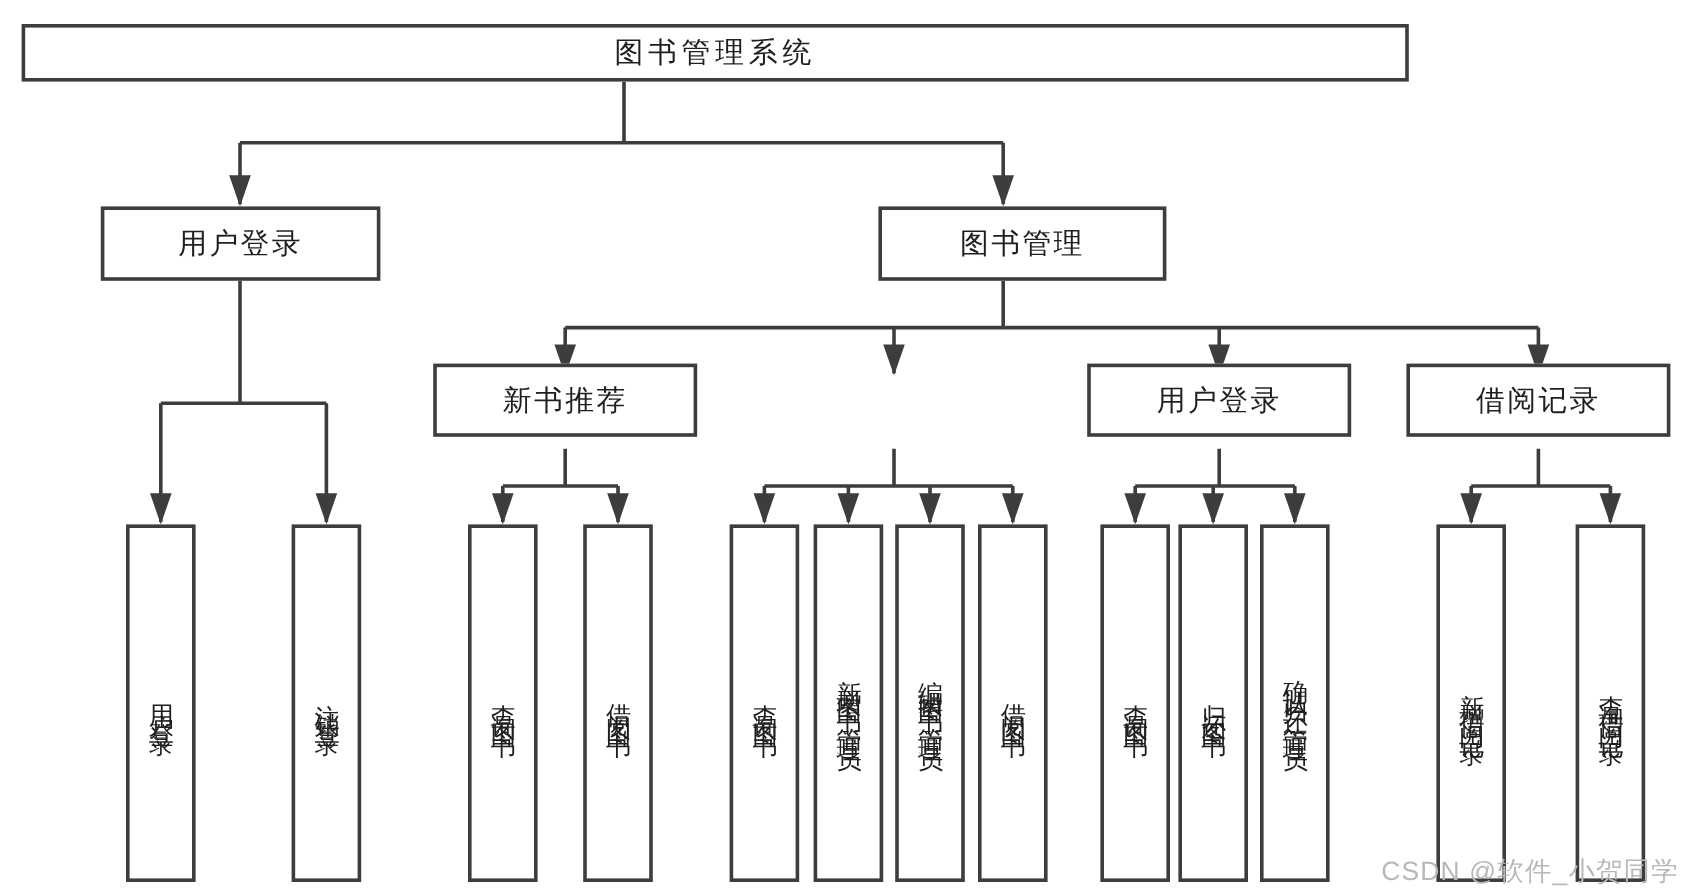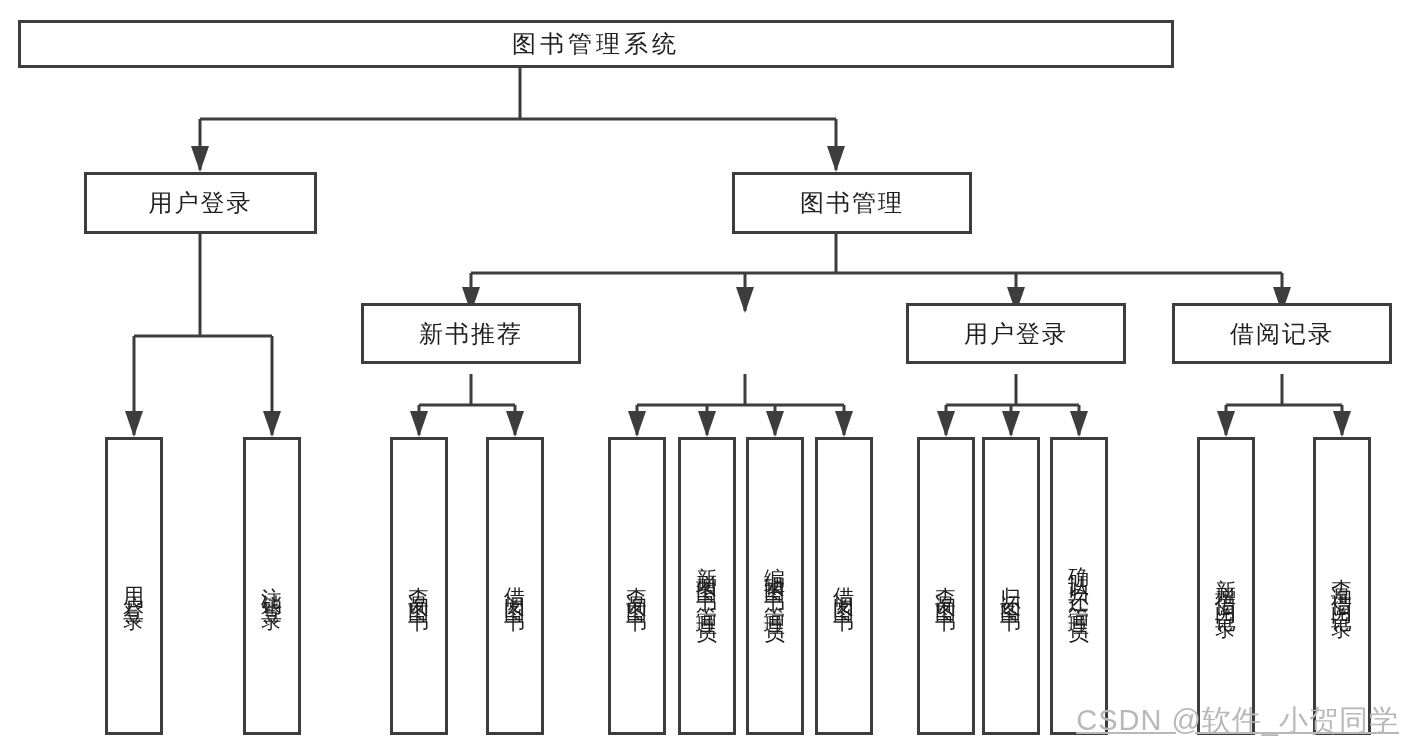--- a/index.html
+++ b/index.html
@@ -72,25 +72,24 @@
   #leaf-s1-3 { left: 815px; }
   #leaf-s2-0 { left: 917px; }
   #leaf-s2-1 { left: 982px; }
   #leaf-s2-2 { left: 1050px; }
   #leaf-s3-0 { left: 1197px; }
   #leaf-s3-1 { left: 1313px; }
   #watermark {
     position: absolute;
     right: 6px;
     bottom: 6px;
-    font-size: 29px;
+    font-size: 22px;
     color: #b8b8b8;
     letter-spacing: 1px;
     white-space: nowrap;
-    text-decoration: underline;
   }
 </style>
 </head>
 <body>
 
 <div id="canvas">
 
   <svg id="connectors" viewBox="0 0 1405 747" xmlns="http://www.w3.org/2000/svg">
     <g stroke="#3d3d3d" stroke-width="3" fill="none">
       <path d="M520 68 V119 M200 119 H836 M200 119 V170 M836 119 V170"></path>

